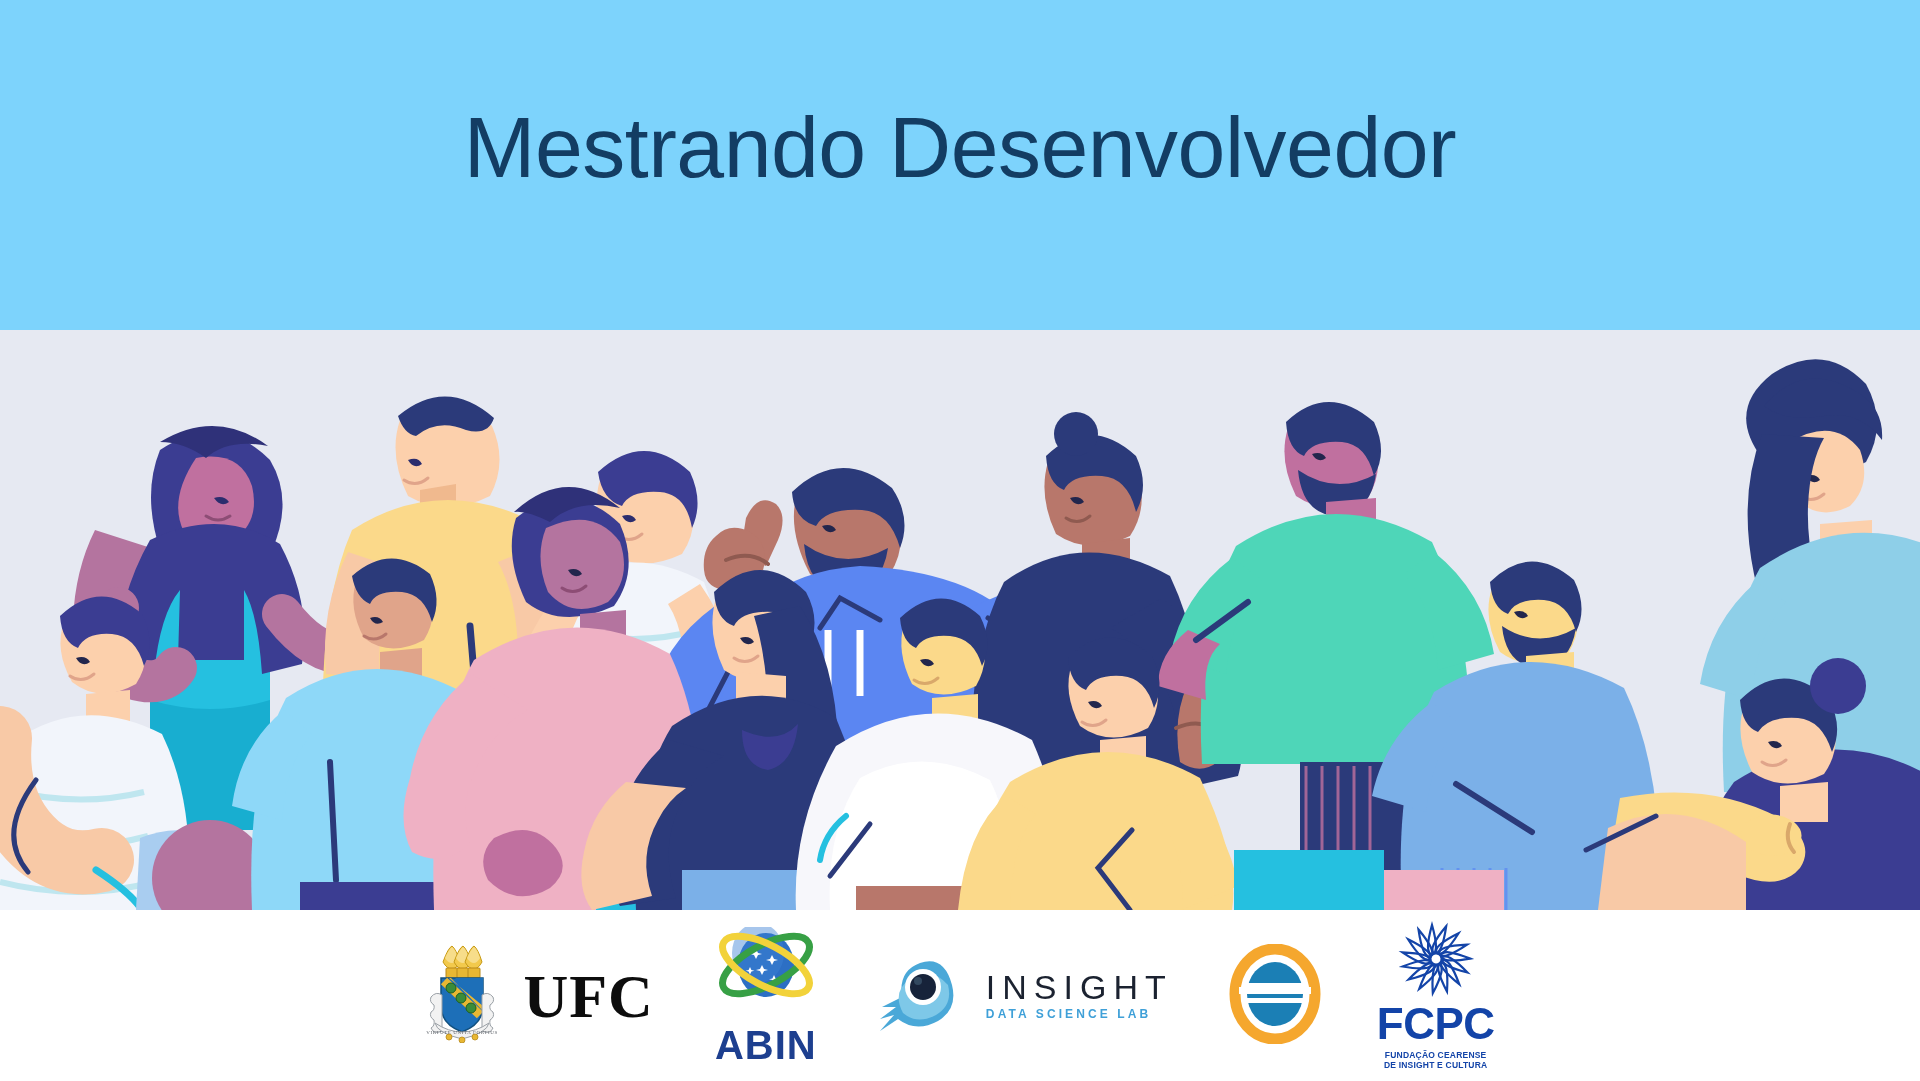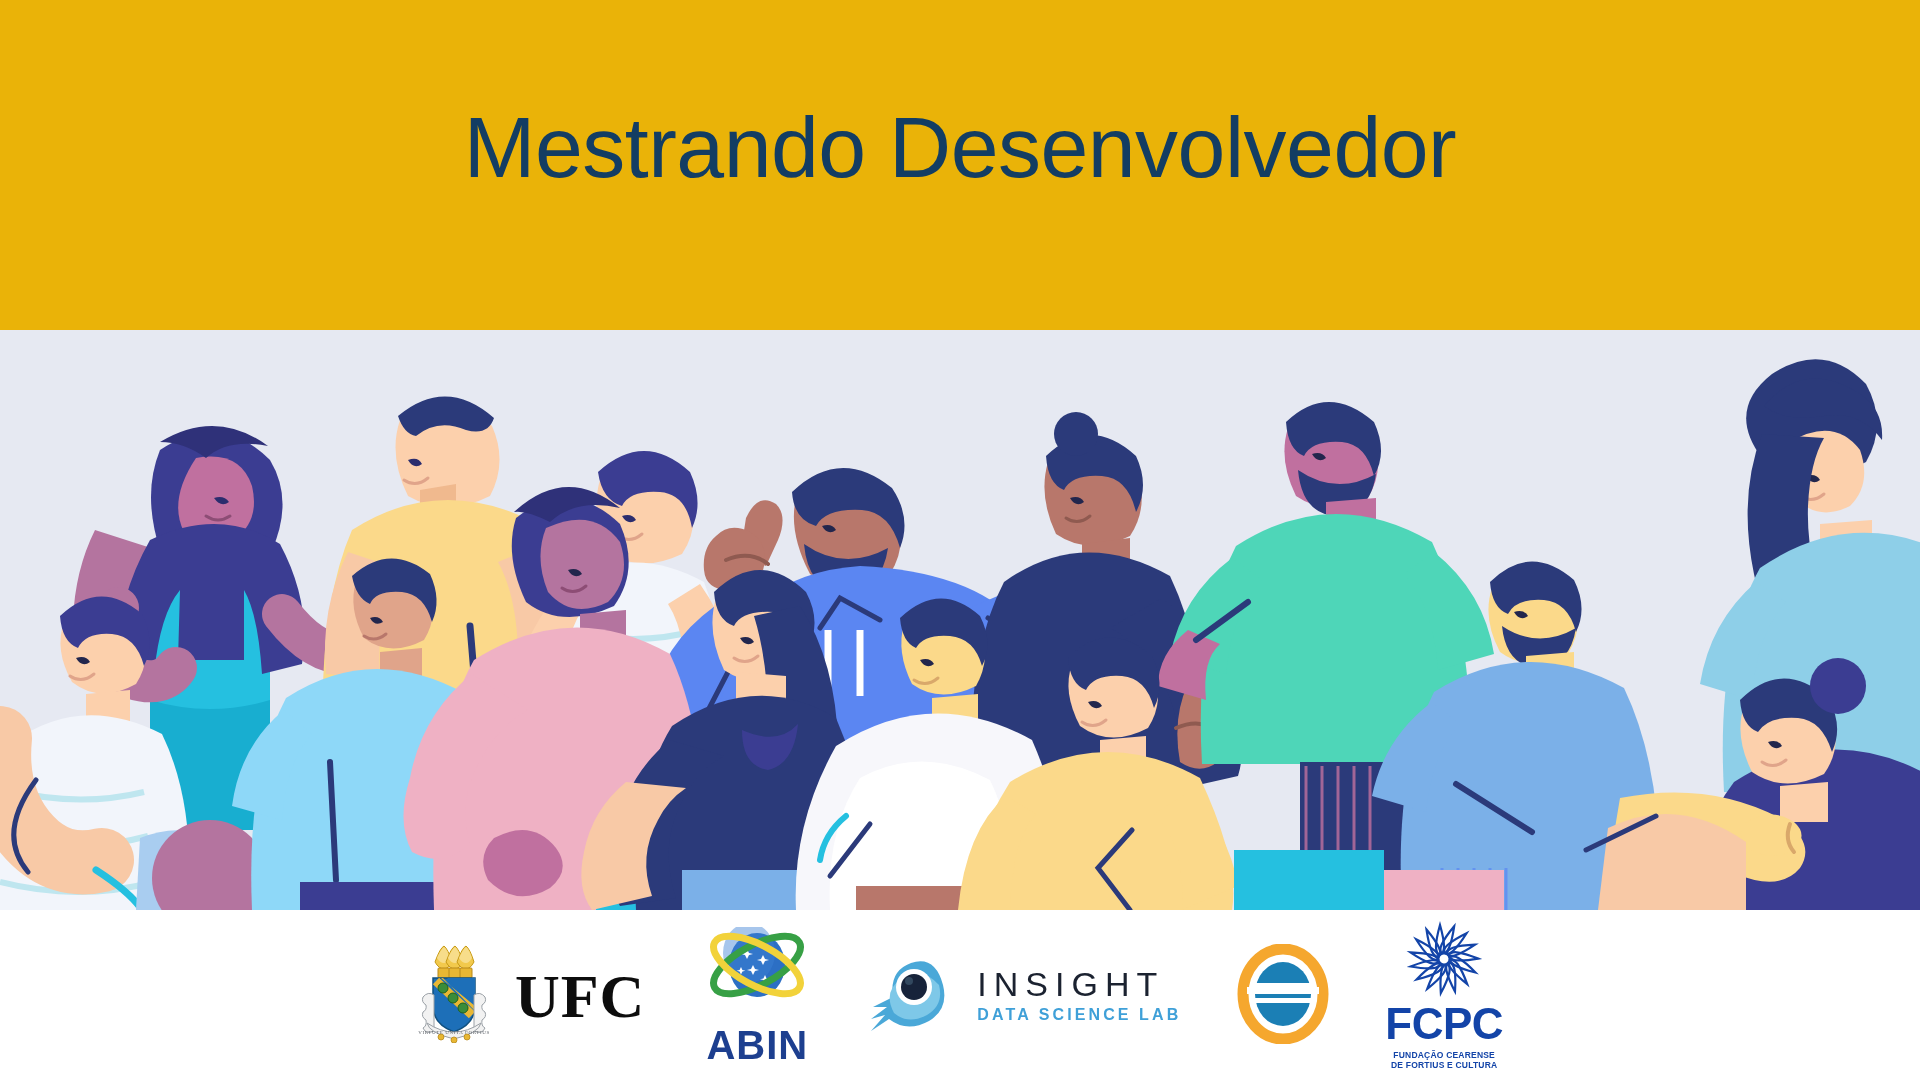--- a/index.html
+++ b/index.html
@@ -1,21 +1,21 @@
 <!DOCTYPE html>
 <html><head>
 <meta charset="utf-8">
 <style>
   html,body{margin:0;padding:0;}
   body{
     width:1920px;height:1081px;overflow:hidden;
     font-family:"Liberation Sans",sans-serif;
     background:#e6e9f2;
   }
-  .slide{position:relative;width:1920px;height:1081px;overflow:hidden;background:#eab308;}
+  .slide{position:relative;width:1920px;height:1081px;overflow:hidden;background:#7dd3fc;}
 
   
   .title-block{
     position:absolute;left:0;top:104px;width:1920px;
     text-align:center;line-height:1.02;
     color:#133d63;
     font-size:86px;font-weight:500;letter-spacing:-0.5px;
   }
   .title-line{display:block;}
 
@@ -47,21 +47,21 @@
     font-size:40px;font-weight:700;color:#1d3f8f;letter-spacing:1px;line-height:1;
     margin-top:-6px;
   }
   
   .logo-insight{gap:10px;}
   .insight-text{display:flex;flex-direction:column;justify-content:center;margin-left:16px;}
   .insight-word{
     font-size:34px;font-weight:400;color:#1b2230;letter-spacing:7px;line-height:1.05;
   }
   .insight-sub{
-    font-size:16px;font-weight:700;color:#3fa0d8;letter-spacing:3.1px;line-height:1.1;
+    font-size:12px;font-weight:700;color:#3fa0d8;letter-spacing:3.1px;line-height:1.1;
     margin-top:3px;
   }
   
   .logo-fcpc{flex-direction:column;align-items:center;}
   .fcpc-word{
     font-size:44px;font-weight:700;color:#1344a8;letter-spacing:-0.5px;line-height:0.95;
     margin-top:2px;
   }
   .fcpc-sub{
     font-size:8.5px;font-weight:700;color:#1344a8;letter-spacing:0.2px;line-height:1.18;
@@ -460,18 +460,18 @@
               <g>
                   <path d="M-4 -34 q4 14 4 22 q0 6 -4 8 q-4 -2 -4 -8 q0 -8 4 -22z" transform="rotate(336)"></path>
                 </g>
             </g>
           </g>
         </svg>
       </span>
       <span class="fcpc-word">FCPC</span>
       <span class="fcpc-sub">
         <span>FUNDAÇÃO CEARENSE</span><br>
-        <span>DE FORTIUS E CULTURA</span>
+        <span>DE INSIGHT E CULTURA</span>
       </span>
     </div>
 
   </div>
 </div>
 
 </body></html>

